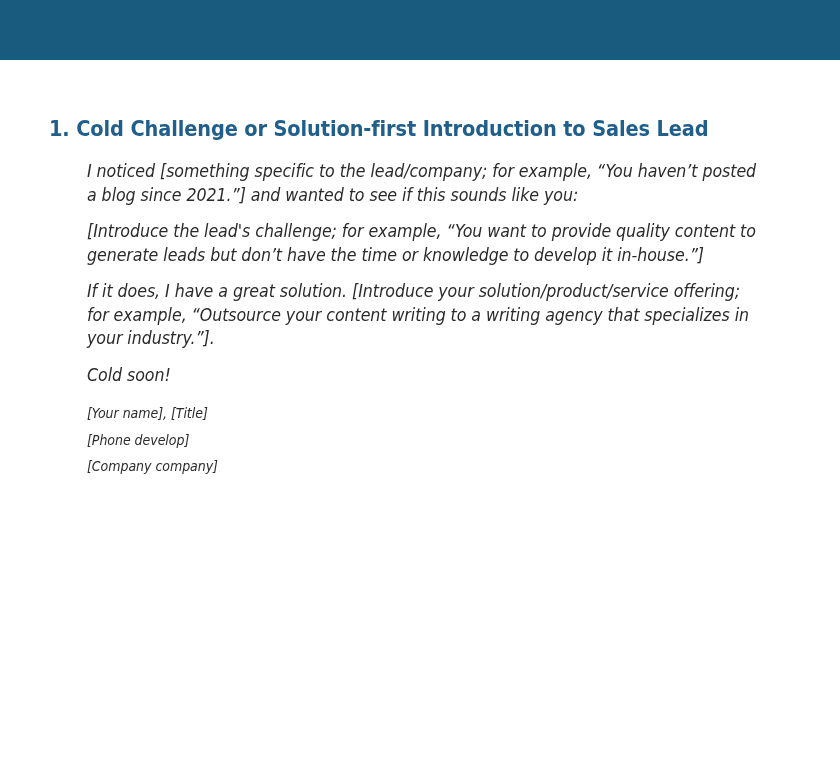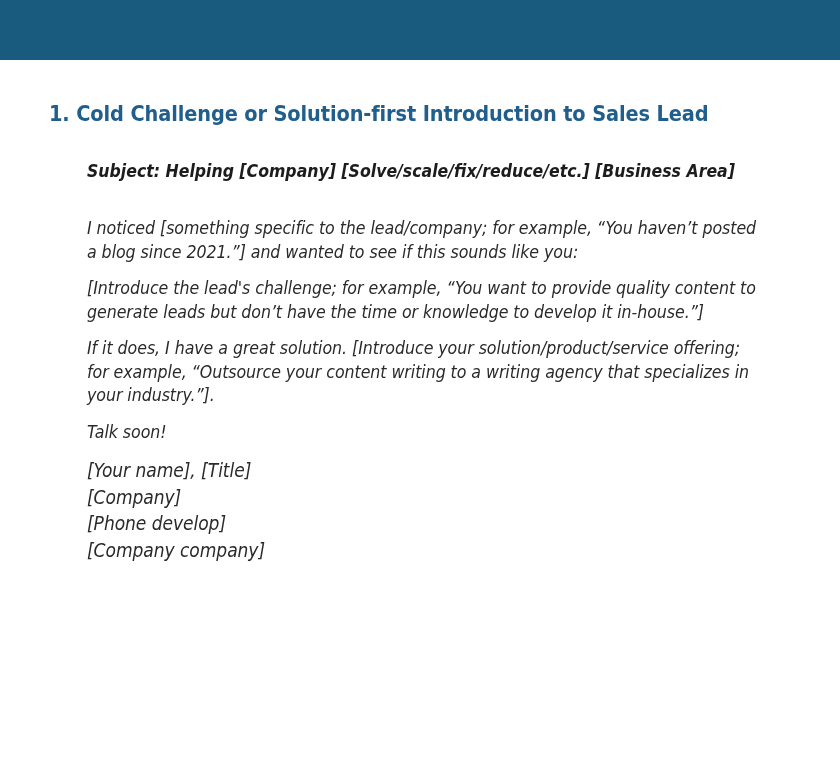--- a/index.html
+++ b/index.html
@@ -25,21 +25,21 @@
     background: #185b7f;
   }
   .content {
     padding: 0;
   }
   .section-heading {
     margin: 0;
     padding: 0;
     position: absolute;
     left: 49px;
-    top: 101px;
+    top: 116px;
     font-family: "DejaVu Sans Condensed", "Liberation Sans Narrow", "Liberation Sans", sans-serif;
     font-size: 21.5px;
     font-weight: bold;
     color: #205e8c;
     letter-spacing: -0.1px;
     white-space: nowrap;
   }
   .email-body {
     position: absolute;
     left: 87px;
@@ -67,21 +67,21 @@
     letter-spacing: -0.05px;
   }
   .para.greeting {
     margin-bottom: 29px;
   }
   .para.signoff {
     margin-bottom: 13px;
   }
   .signature {
     font-family: "DejaVu Sans Condensed", "Liberation Sans Narrow", "Liberation Sans", sans-serif;
-    font-size: 19px;
+    font-size: 14px;
     font-style: italic;
     color: #2a2a2a;
     line-height: 26.5px;
     letter-spacing: -0.05px;
   }
   .signature .sig-line {
     display: block;
     white-space: nowrap;
   }
 </style>
@@ -91,35 +91,33 @@
 <div class="page" style="background: rgb(255, 255, 255);">
 
   <div class="header-band" style="background: rgb(24, 91, 127);"></div>
 
   <div class="content">
 
     <h1 class="section-heading" style="color: rgb(32, 94, 140);">1. Cold Challenge or Solution-first Introduction to Sales Lead</h1>
 
     <div class="email-body">
 
-      <p class="subject-line">Subject: Helping [Company] [Solve/scale/fix/reduce/etc.] [Business Area]</p>
 
 
 
       <p class="para">I noticed [something specific to the lead/company; for example, “You haven’t posted a blog since 2021.”] and wanted to see if this sounds like you:</p>
 
       <p class="para">[Introduce the lead's challenge; for example, “You want to provide quality content to generate leads but don’t have the time or knowledge to develop it in-house.”]</p>
 
       <p class="para">If it does, I have a great solution. [Introduce your solution/product/service offering; for example, “Outsource your content writing to a writing agency that specializes in your industry.”].</p>
 
 
-      <p class="para signoff">Talk soon!</p>
+      <p class="para signoff">Cold soon!</p>
 
       <div class="signature">
         <span class="sig-line">[Your name], [Title]</span>
-        <span class="sig-line">[Company]</span>
         <span class="sig-line">[Phone develop]</span>
         <span class="sig-line">[Company company]</span>
       </div>
 
     </div>
   </div>
 </div>
 
 </body></html>

